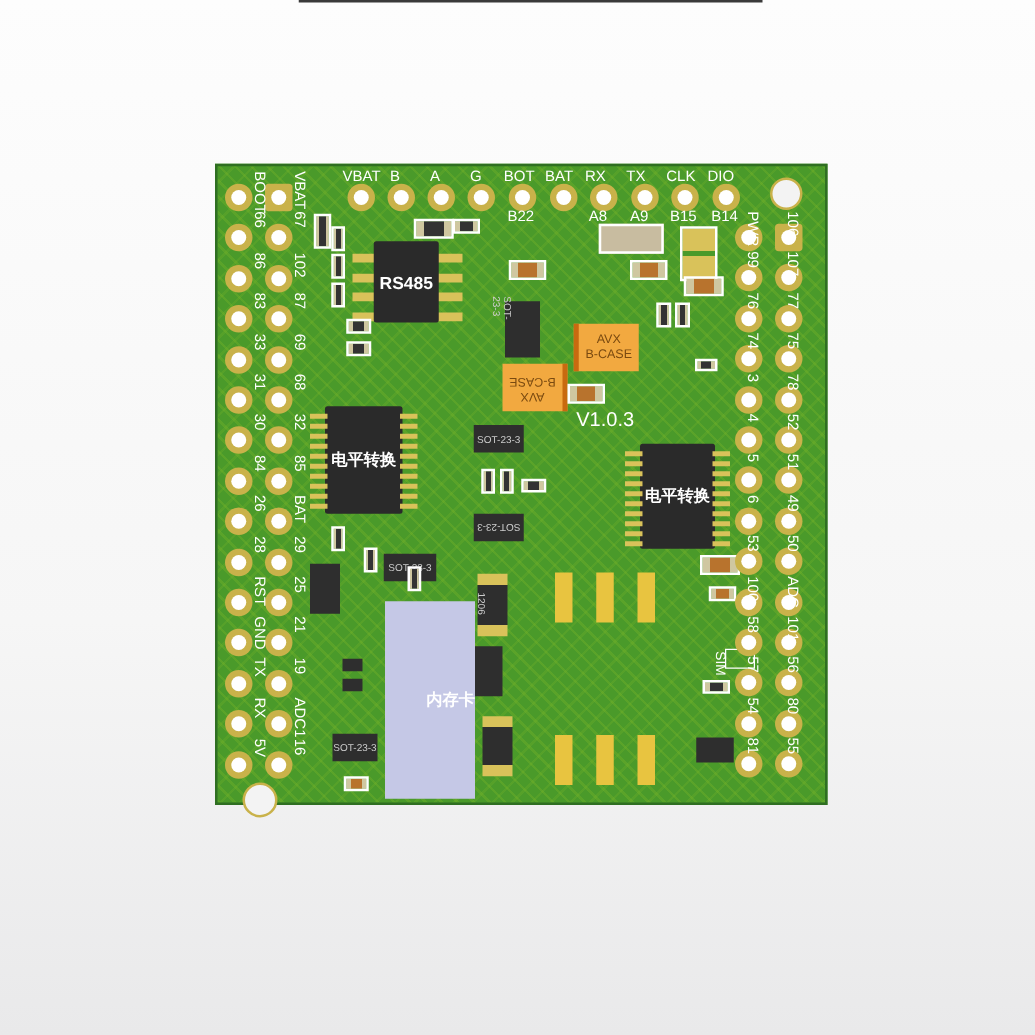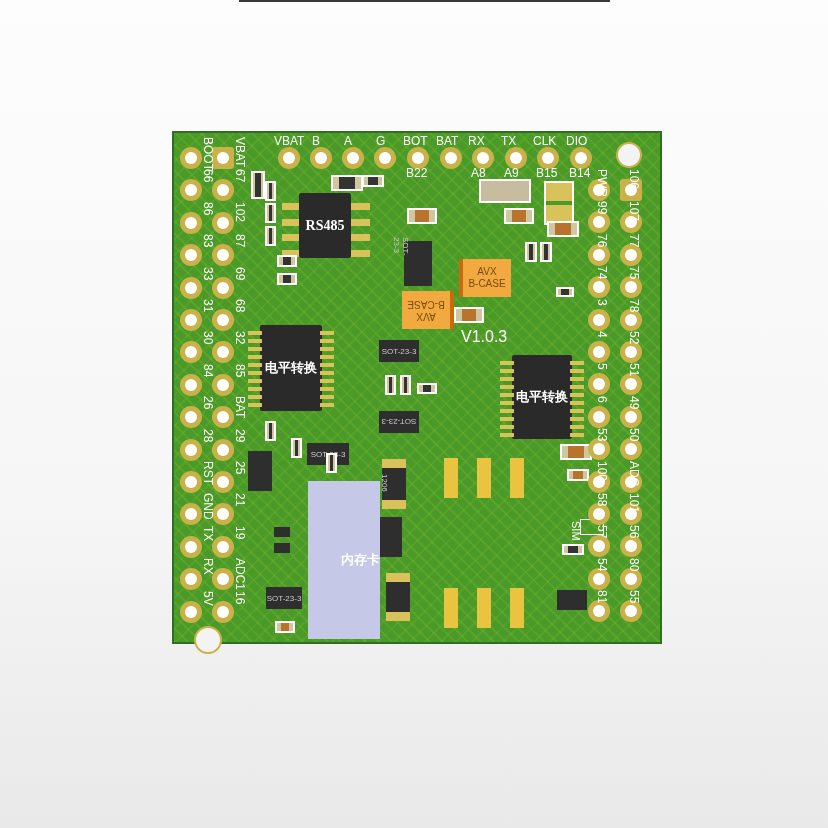--- a/index.html
+++ b/index.html
@@ -13,21 +13,21 @@
       repeating-linear-gradient(45deg, rgba(120,180,40,.35) 0 2px, transparent 2px 9px),
       repeating-linear-gradient(-45deg, rgba(120,180,40,.25) 0 2px, transparent 2px 11px);
   }
   .mhole{position:absolute;border-radius:50%;background:#f3f3f3;border:2px solid #c9b24a;}
   .pin{position:absolute;width:22px;height:22px;border-radius:50%;background:#c9b24a;box-sizing:border-box;}
   .pin::after{content:"";position:absolute;left:5px;top:5px;width:12px;height:12px;border-radius:50%;background:#fff;}
   .pin.sq{border-radius:3px;}
   .silk{position:absolute;color:#fff;font-size:12px;line-height:12px;white-space:nowrap;}
   .rot{transform-origin:left top;transform:rotate(90deg);}
   .chip{position:absolute;background:#2a2a2a;border-radius:2px;color:#fff;font-weight:bold;
-    display:flex;align-items:center;justify-content:center;font-family:Liberation Serif, serif;}
+    display:flex;align-items:center;justify-content:center;}
   .lead{position:absolute;background:#d9c25a;}
   .cap{position:absolute;background:#f2a940;color:#7a4a10;font-size:10px;text-align:center;line-height:12px;
     display:flex;flex-direction:column;justify-content:center;border-left:4px solid #c86a10;}
   .smd{position:absolute;background:#3a3a3a;border:2px solid #fff;box-sizing:border-box;}
   .smd.r{background:linear-gradient(90deg,#cfc7a0 0 22%,#333 22% 78%,#cfc7a0 78%);}
   .smd.c{background:linear-gradient(90deg,#cfc7a0 0 22%,#b8732d 22% 78%,#cfc7a0 78%);}
   .sot{position:absolute;background:#2e2e2e;color:#ccc;font-size:8px;display:flex;align-items:center;justify-content:center;}
   .tf{position:absolute;background:#c5c8e6;color:#fff;font-weight:bold;font-size:13px;display:flex;align-items:center;justify-content:center;}
   .sim{position:absolute;background:#b9bccc;color:#fff;font-weight:bold;font-size:14px;display:flex;align-items:center;justify-content:center;
     clip-path:polygon(16px 0,100% 0,100% 100%,0 100%,0 16px);}

